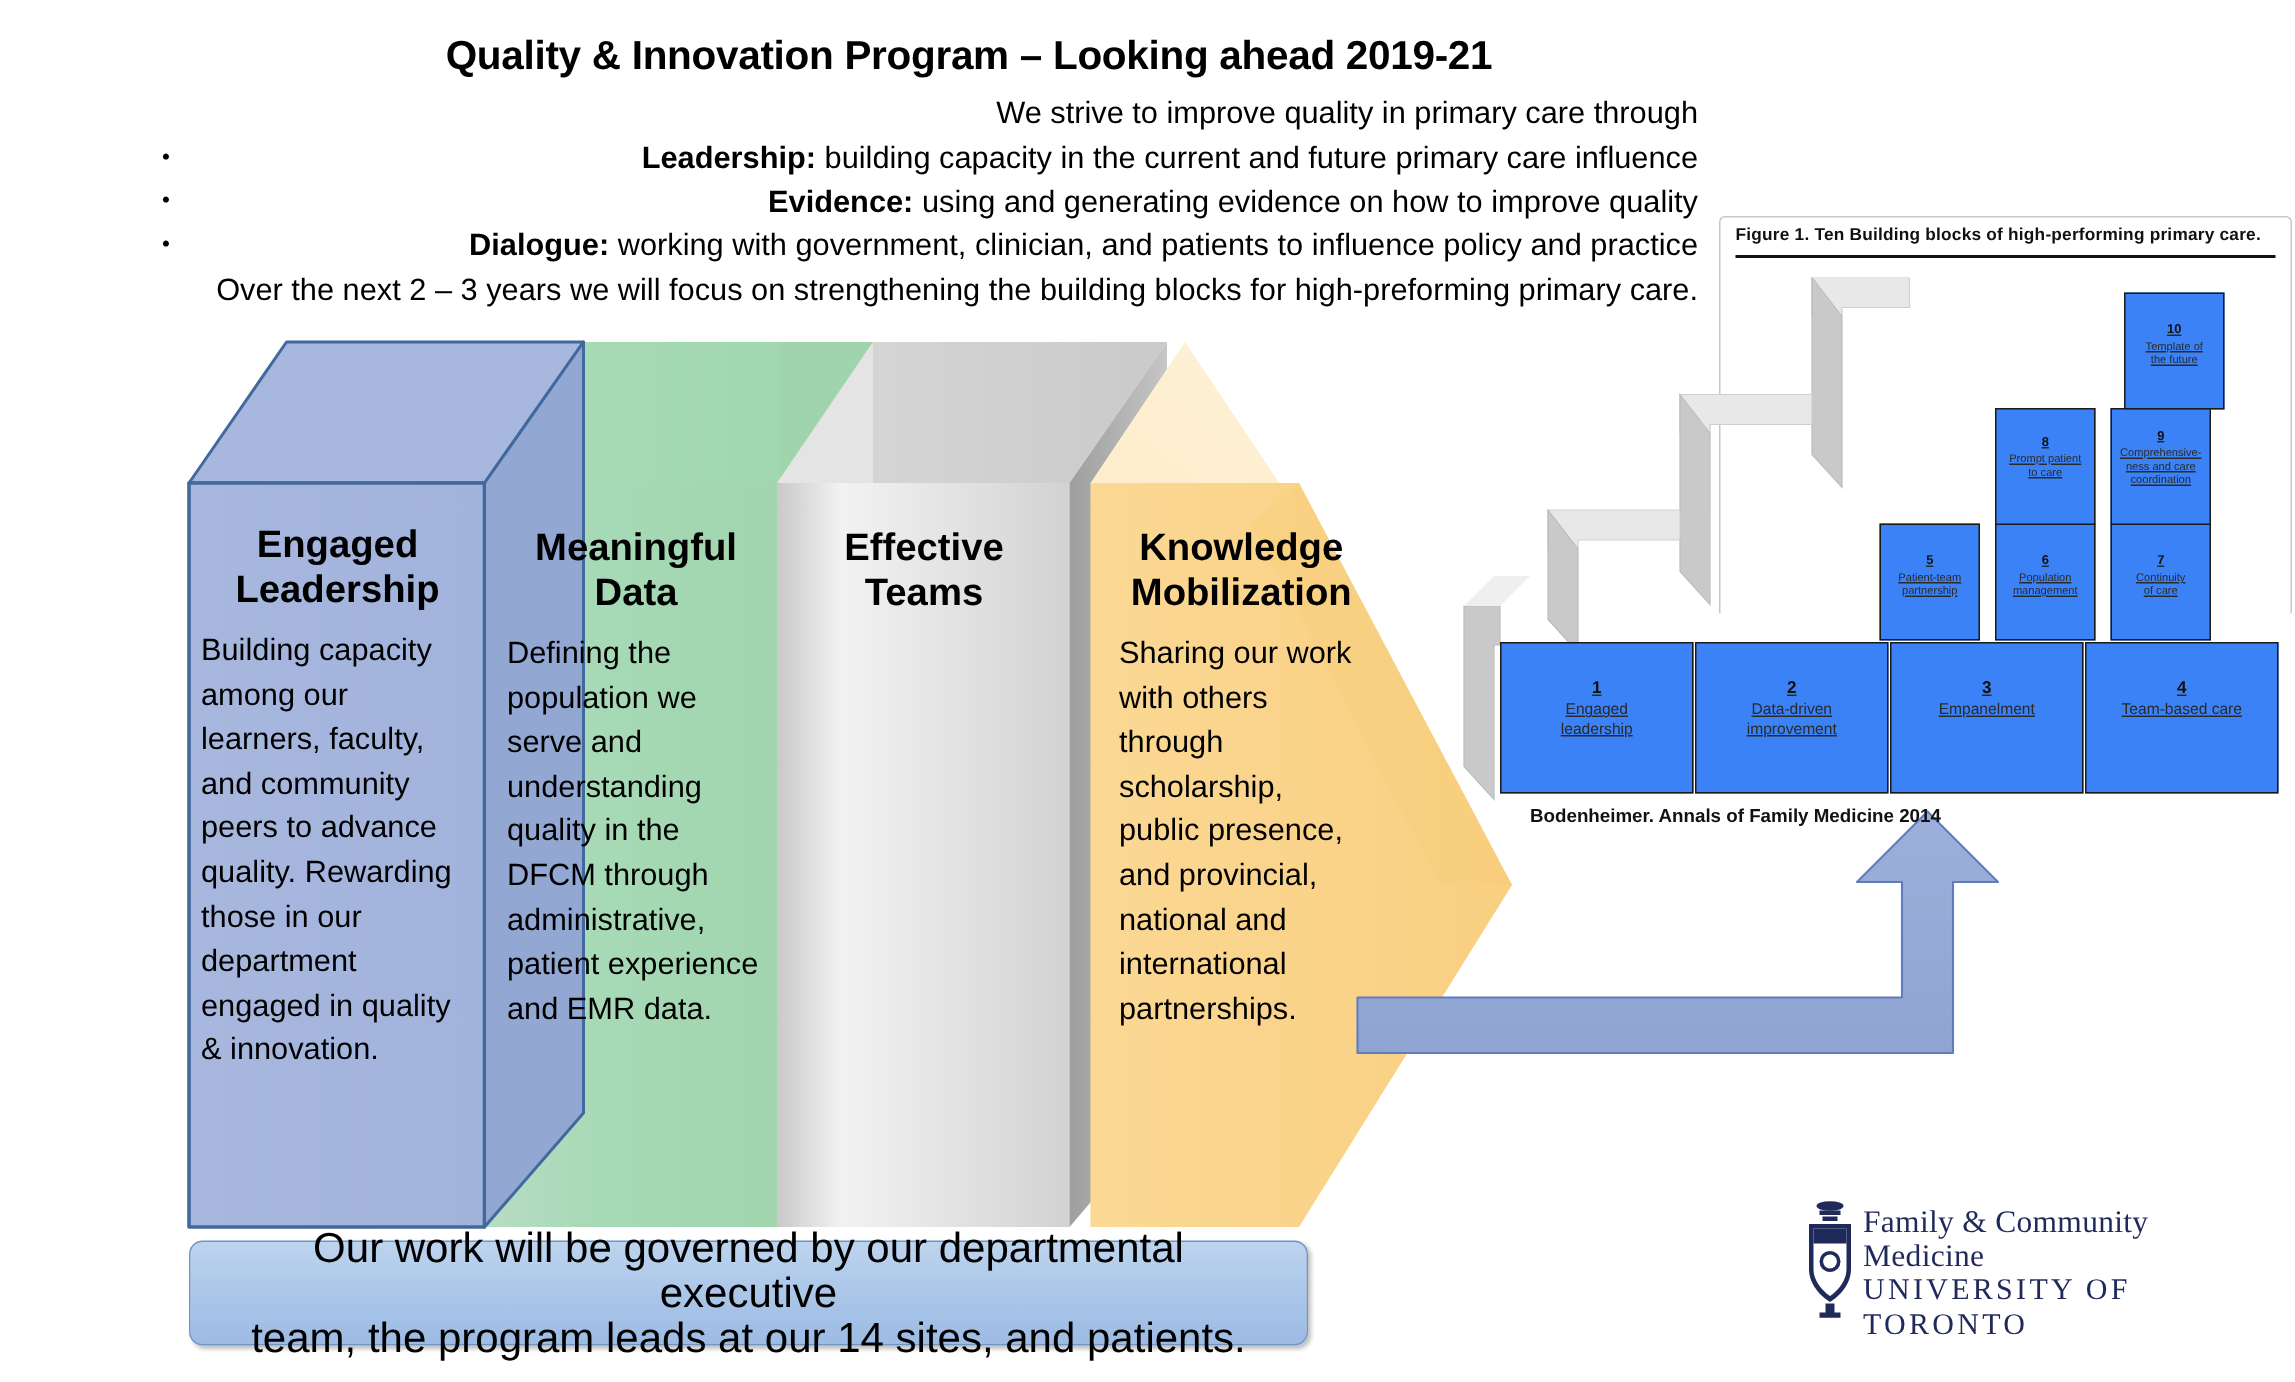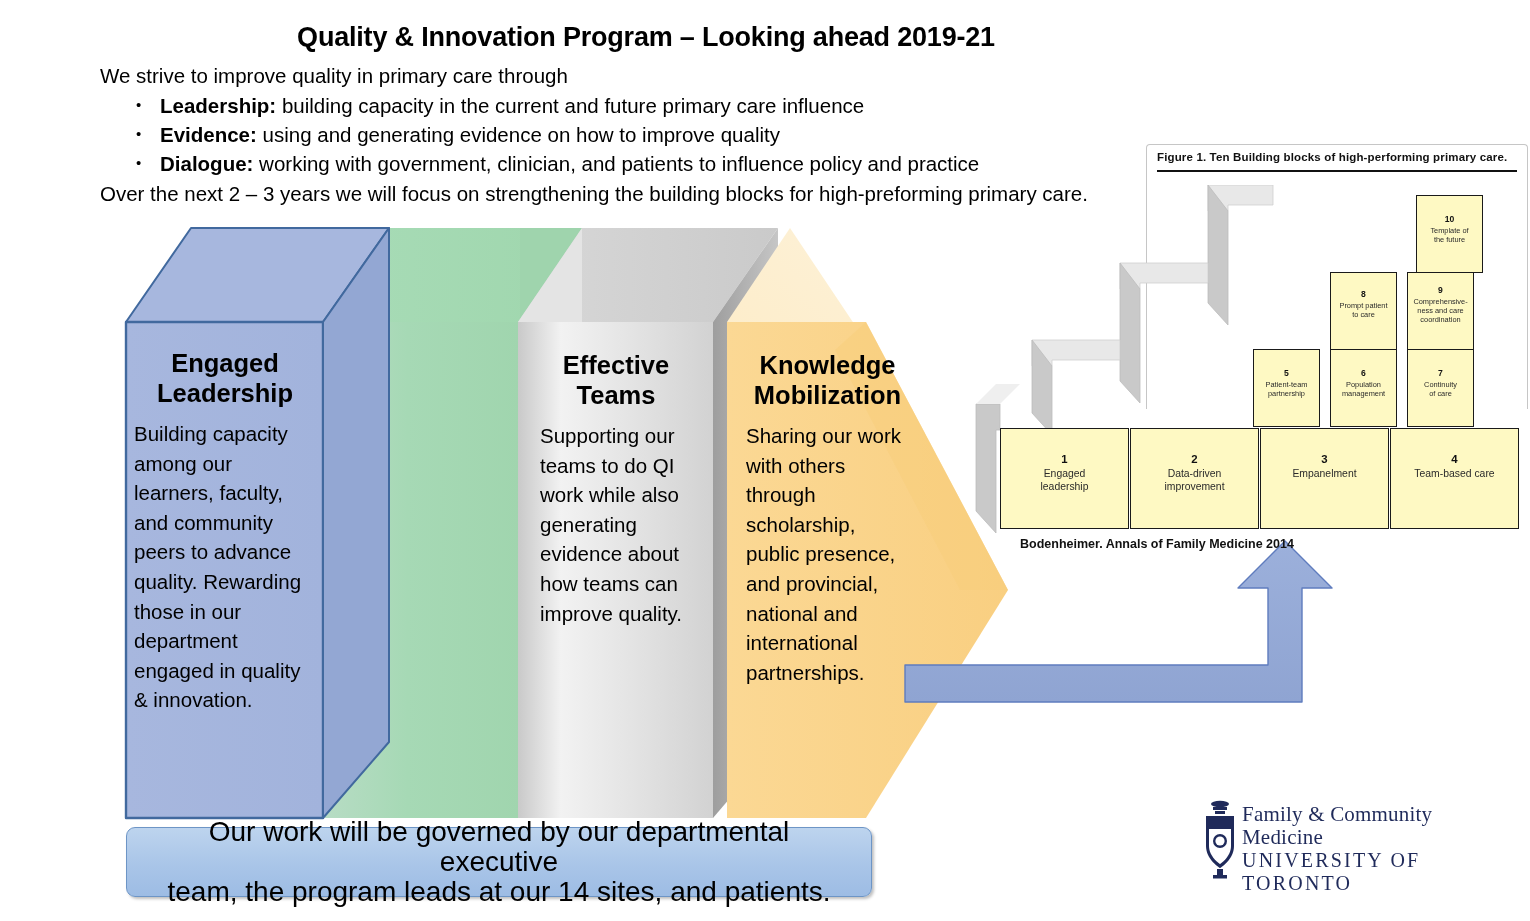--- a/index.html
+++ b/index.html
@@ -22,25 +22,26 @@
     left: 0; top: 22px;
     width: 1292px;
     text-align: center;
     font-size: 27px;
     font-weight: bold;
     letter-spacing: -0.2px;
   }
 
   #intro-block {
     position: absolute;
-    left: 100px;
+    left: 72px;
     top: 62px;
     width: 1060px;
     font-size: 20.5px;
     line-height: 28px;
+    text-align: right;
   }
   #intro-block .lead { margin: 0 0 2px 0; }
   #intro-block ul {
     margin: 0;
     padding: 0 0 0 30px;
     list-style: none;
   }
   #intro-block li {
     position: relative;
     padding-left: 30px;
@@ -132,26 +133,27 @@
     position: absolute;
     left: 10px;
     top: 25px;
     right: 10px;
     height: 0;
     border-top: 2px solid #111;
   }
 
   .blk {
     position: absolute;
-    background: #fef9c3;
+    background: #3b82f6;
     border: 1px solid #1a1a1a;
     box-sizing: border-box;
     text-align: center;
     color: #2a2a2a;
     overflow: hidden;
+    text-decoration: underline;
   }
   .blk .num {
     font-weight: bold;
     color: #111;
     display: block;
   }
   .blk .lbl { display: block; }
   .blk.small { font-size: 7.4px; line-height: 9px; }
   .blk.small .num { font-size: 8.6px; margin-bottom: 2px; }
   .blk.big { font-size: 10.4px; line-height: 12.4px; }
@@ -301,28 +303,32 @@
 
 <div class="pillar-text" style="left:134px; top:348px; width:182px;">
   <div class="pillar-head">
     <div>Engaged</div>
     <div>Leadership</div>
   </div>
   <div class="pillar-body">Building capacity among our learners, faculty, and community peers to advance quality. Rewarding those in our department engaged in quality &amp; innovation.</div>
 </div>
 
 <div class="pillar-text" style="left:338px; top:350px; width:172px;">
+  <div class="pillar-head">
+    <div>Meaningful</div>
+    <div>Data</div>
+  </div>
+  <div class="pillar-body">Defining the population we serve and understanding quality in the DFCM through administrative, patient experience and EMR data.</div>
 </div>
 
 <div class="pillar-text" style="left:540px; top:350px; width:152px;">
   <div class="pillar-head">
     <div>Effective</div>
     <div>Teams</div>
   </div>
-  <div class="pillar-body">Supporting our teams to do QI work while also generating evidence about how teams can improve quality.</div>
 </div>
 
 <div class="pillar-text" style="left:746px; top:350px; width:163px;">
   <div class="pillar-head">
     <div>Knowledge</div>
     <div>Mobilization</div>
   </div>
   <div class="pillar-body">Sharing our work with others through scholarship, public presence, and provincial, national and international partnerships.</div>
 </div>
 

